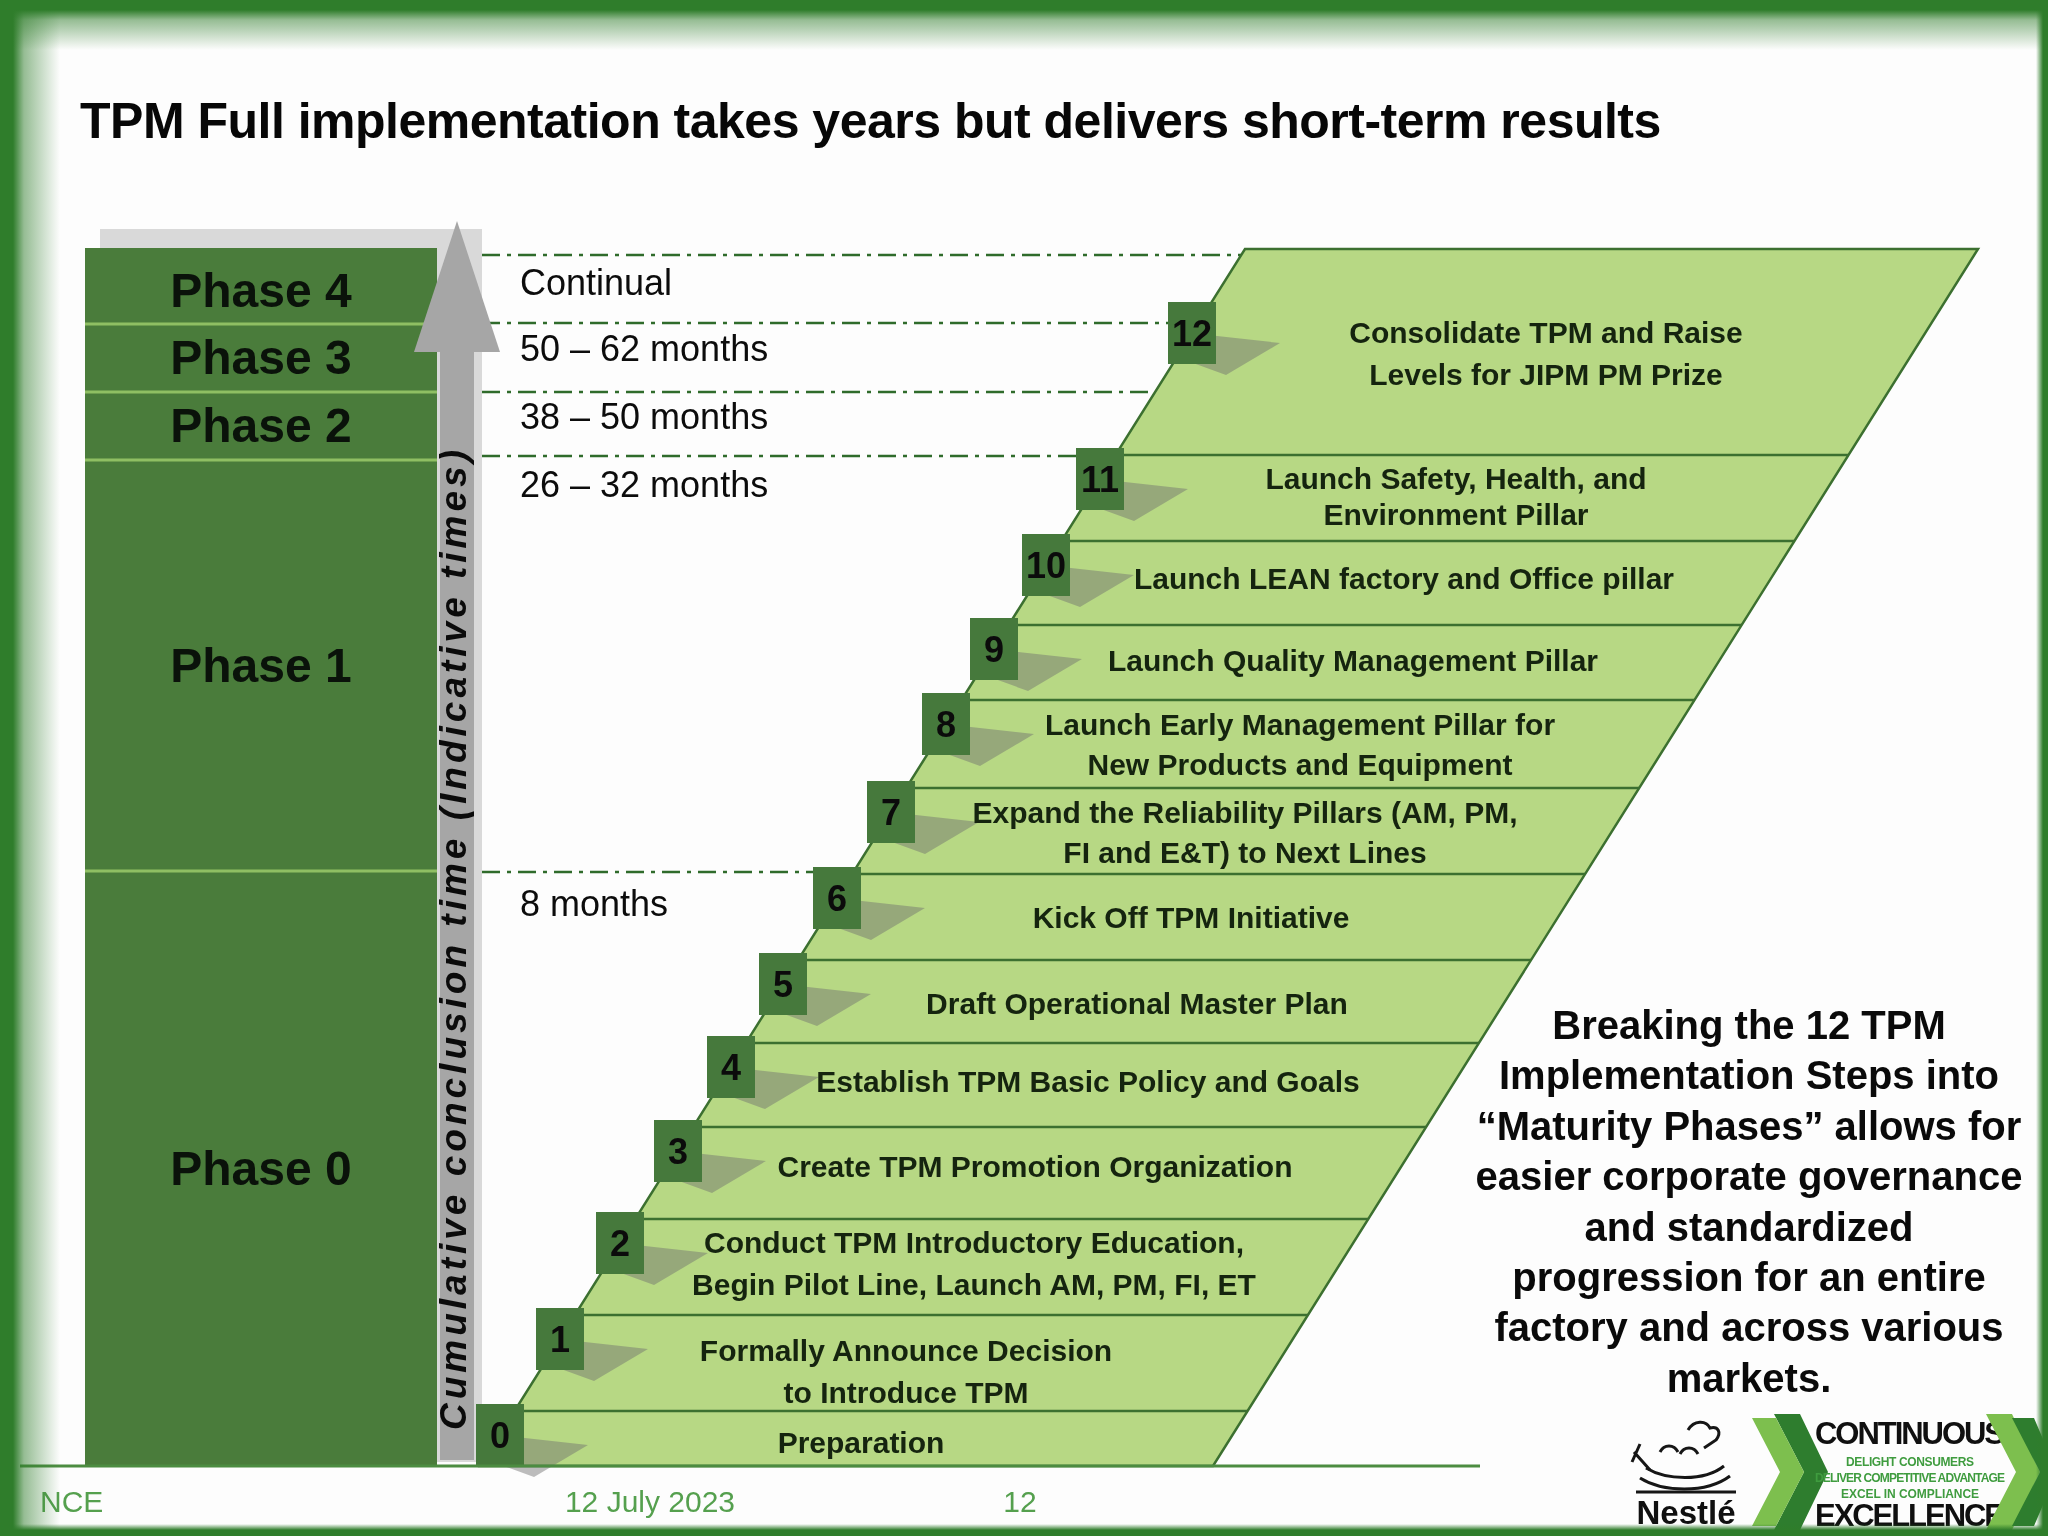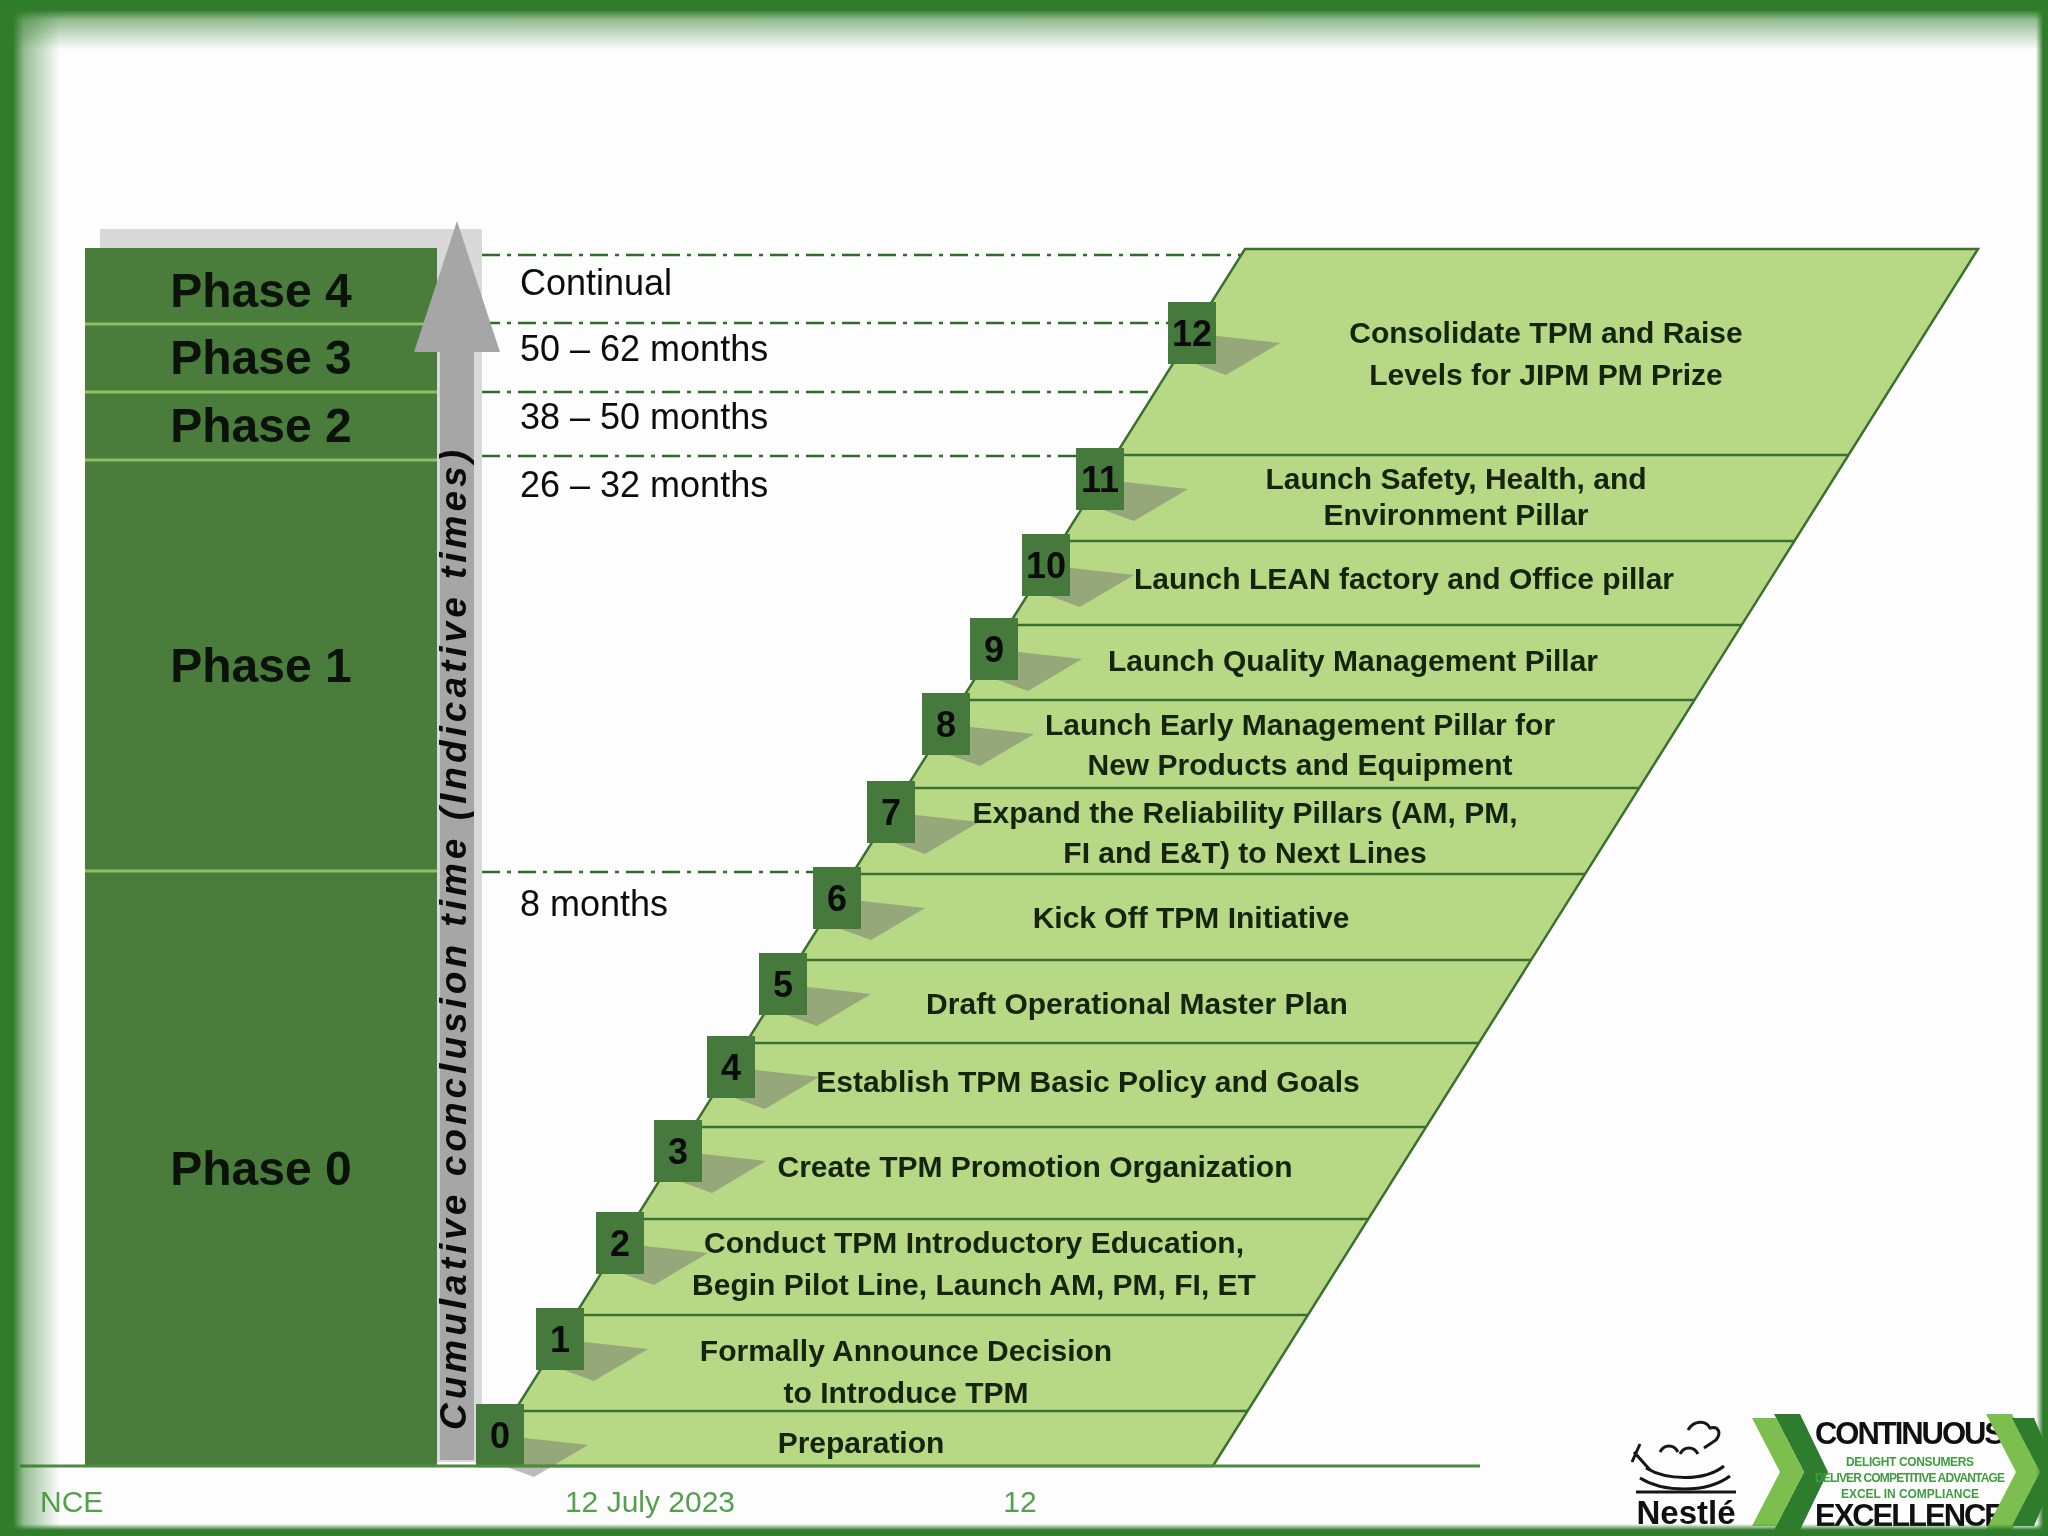--- a/index.html
+++ b/index.html
@@ -27,20 +27,21 @@
   .axis-label{font-size:37px;font-weight:bold;font-style:italic;fill:#0b0b0b;}
   .ce-big{font-size:31px;font-weight:bold;fill:#101010;}
   .ce-small{font-size:12px;font-weight:bold;fill:#3f9c3f;}
   .nestle-word{font-size:33px;font-weight:bold;fill:#101010;}
 </style>
 </head>
 <body>
 
 <div id="slide">
 
+  <div id="title">TPM Full implementation takes years but delivers short-term results</div>
 
   <svg viewBox="0 0 2048 1536" width="2048" height="1536" style="position:absolute;left:0;top:0;">
 
     <rect x="100" y="229" width="382" height="1233" fill="#d9d9d9"></rect>
 
     <g>
       <rect x="85" y="248" width="352" height="1218" fill="#4a7c3b"></rect>
       <line x1="85" y1="324" x2="437" y2="324" stroke="#8fbf63" stroke-width="3"></line>
       <line x1="85" y1="392" x2="437" y2="392" stroke="#8fbf63" stroke-width="3"></line>
       <line x1="85" y1="460" x2="437" y2="460" stroke="#8fbf63" stroke-width="3"></line>
@@ -215,18 +216,19 @@
       <text x="1910" y="1482" text-anchor="middle" class="ce-small" textLength="190">DELIVER COMPETITIVE ADVANTAGE</text>
       <text x="1910" y="1498" text-anchor="middle" class="ce-small" textLength="138">EXCEL IN COMPLIANCE</text>
       <text x="1910" y="1526" text-anchor="middle" class="ce-big" textLength="190">EXCELLENCE</text>
       <g>
         <polygon points="1986,1414 2012,1414 2040,1472 2012,1530 1986,1530 2016,1472" fill="#7dbf4e"></polygon>
         <polygon points="2012,1418 2034,1418 2046,1446 2046,1498 2034,1526 2012,1526 2040,1472" fill="#2e7d2e"></polygon>
       </g>
     </g>
   </svg>
 
+  <div id="annotation">Breaking the 12 TPM Implementation Steps into “Maturity Phases” allows for easier corporate governance and standardized progression for an entire factory and across various markets.</div>
 
   <div class="frame frame-left"></div>
   <div class="frame frame-top"></div>
   <div class="frame frame-right"></div>
   <div class="frame frame-bottom"></div>
 </div>
 
 </body></html>

